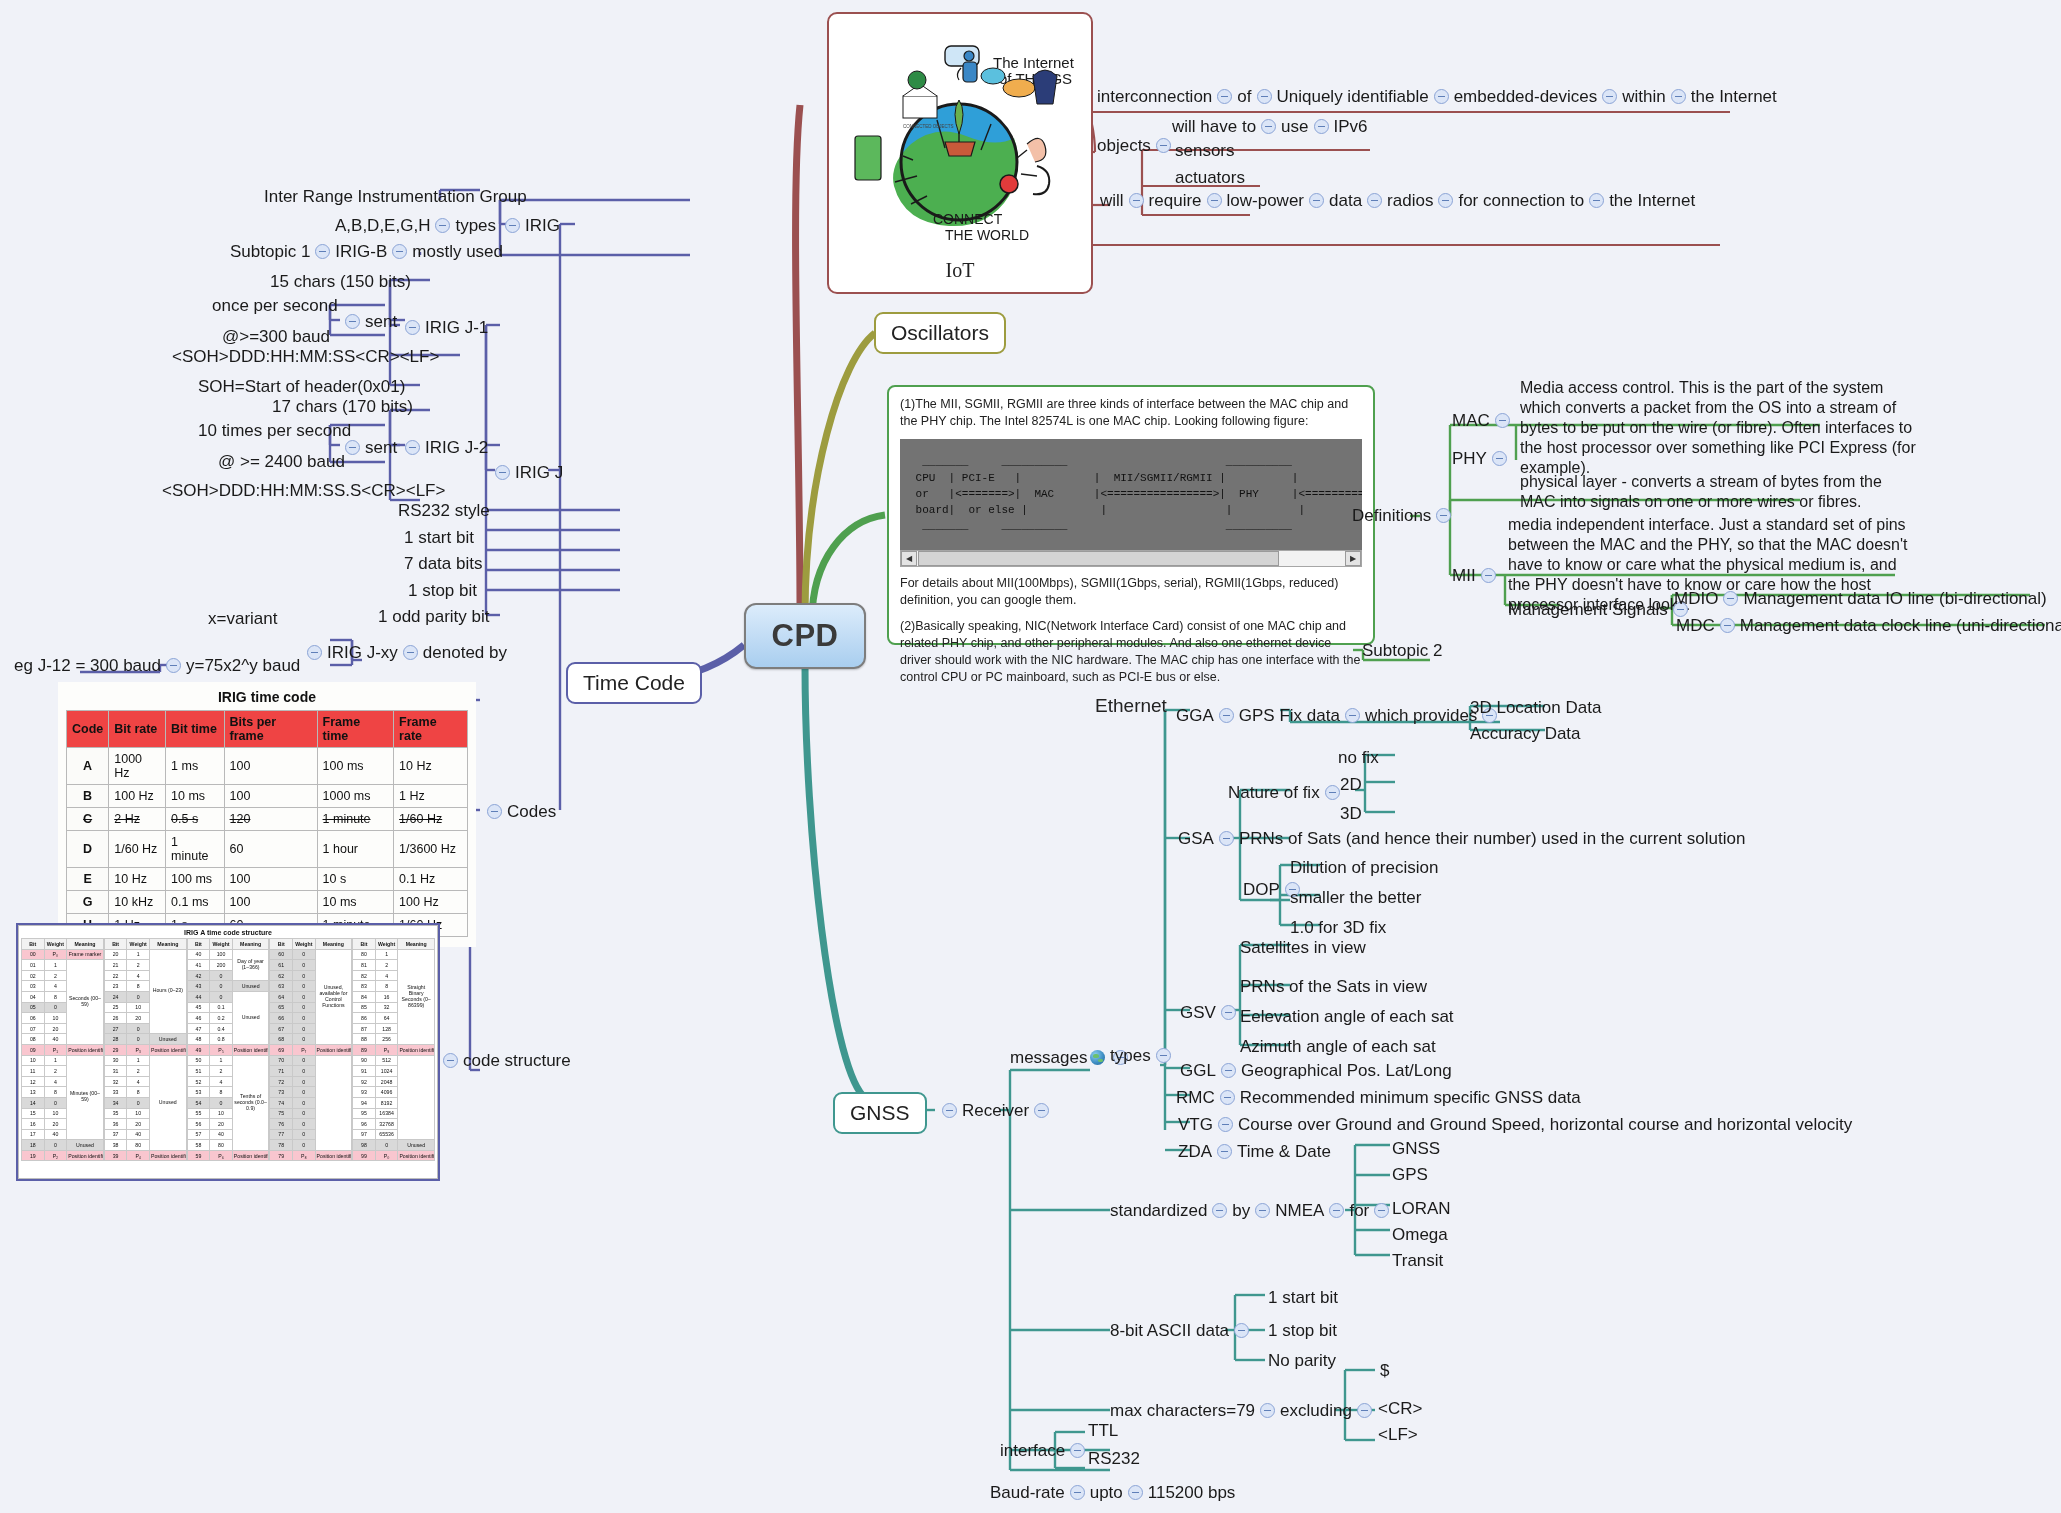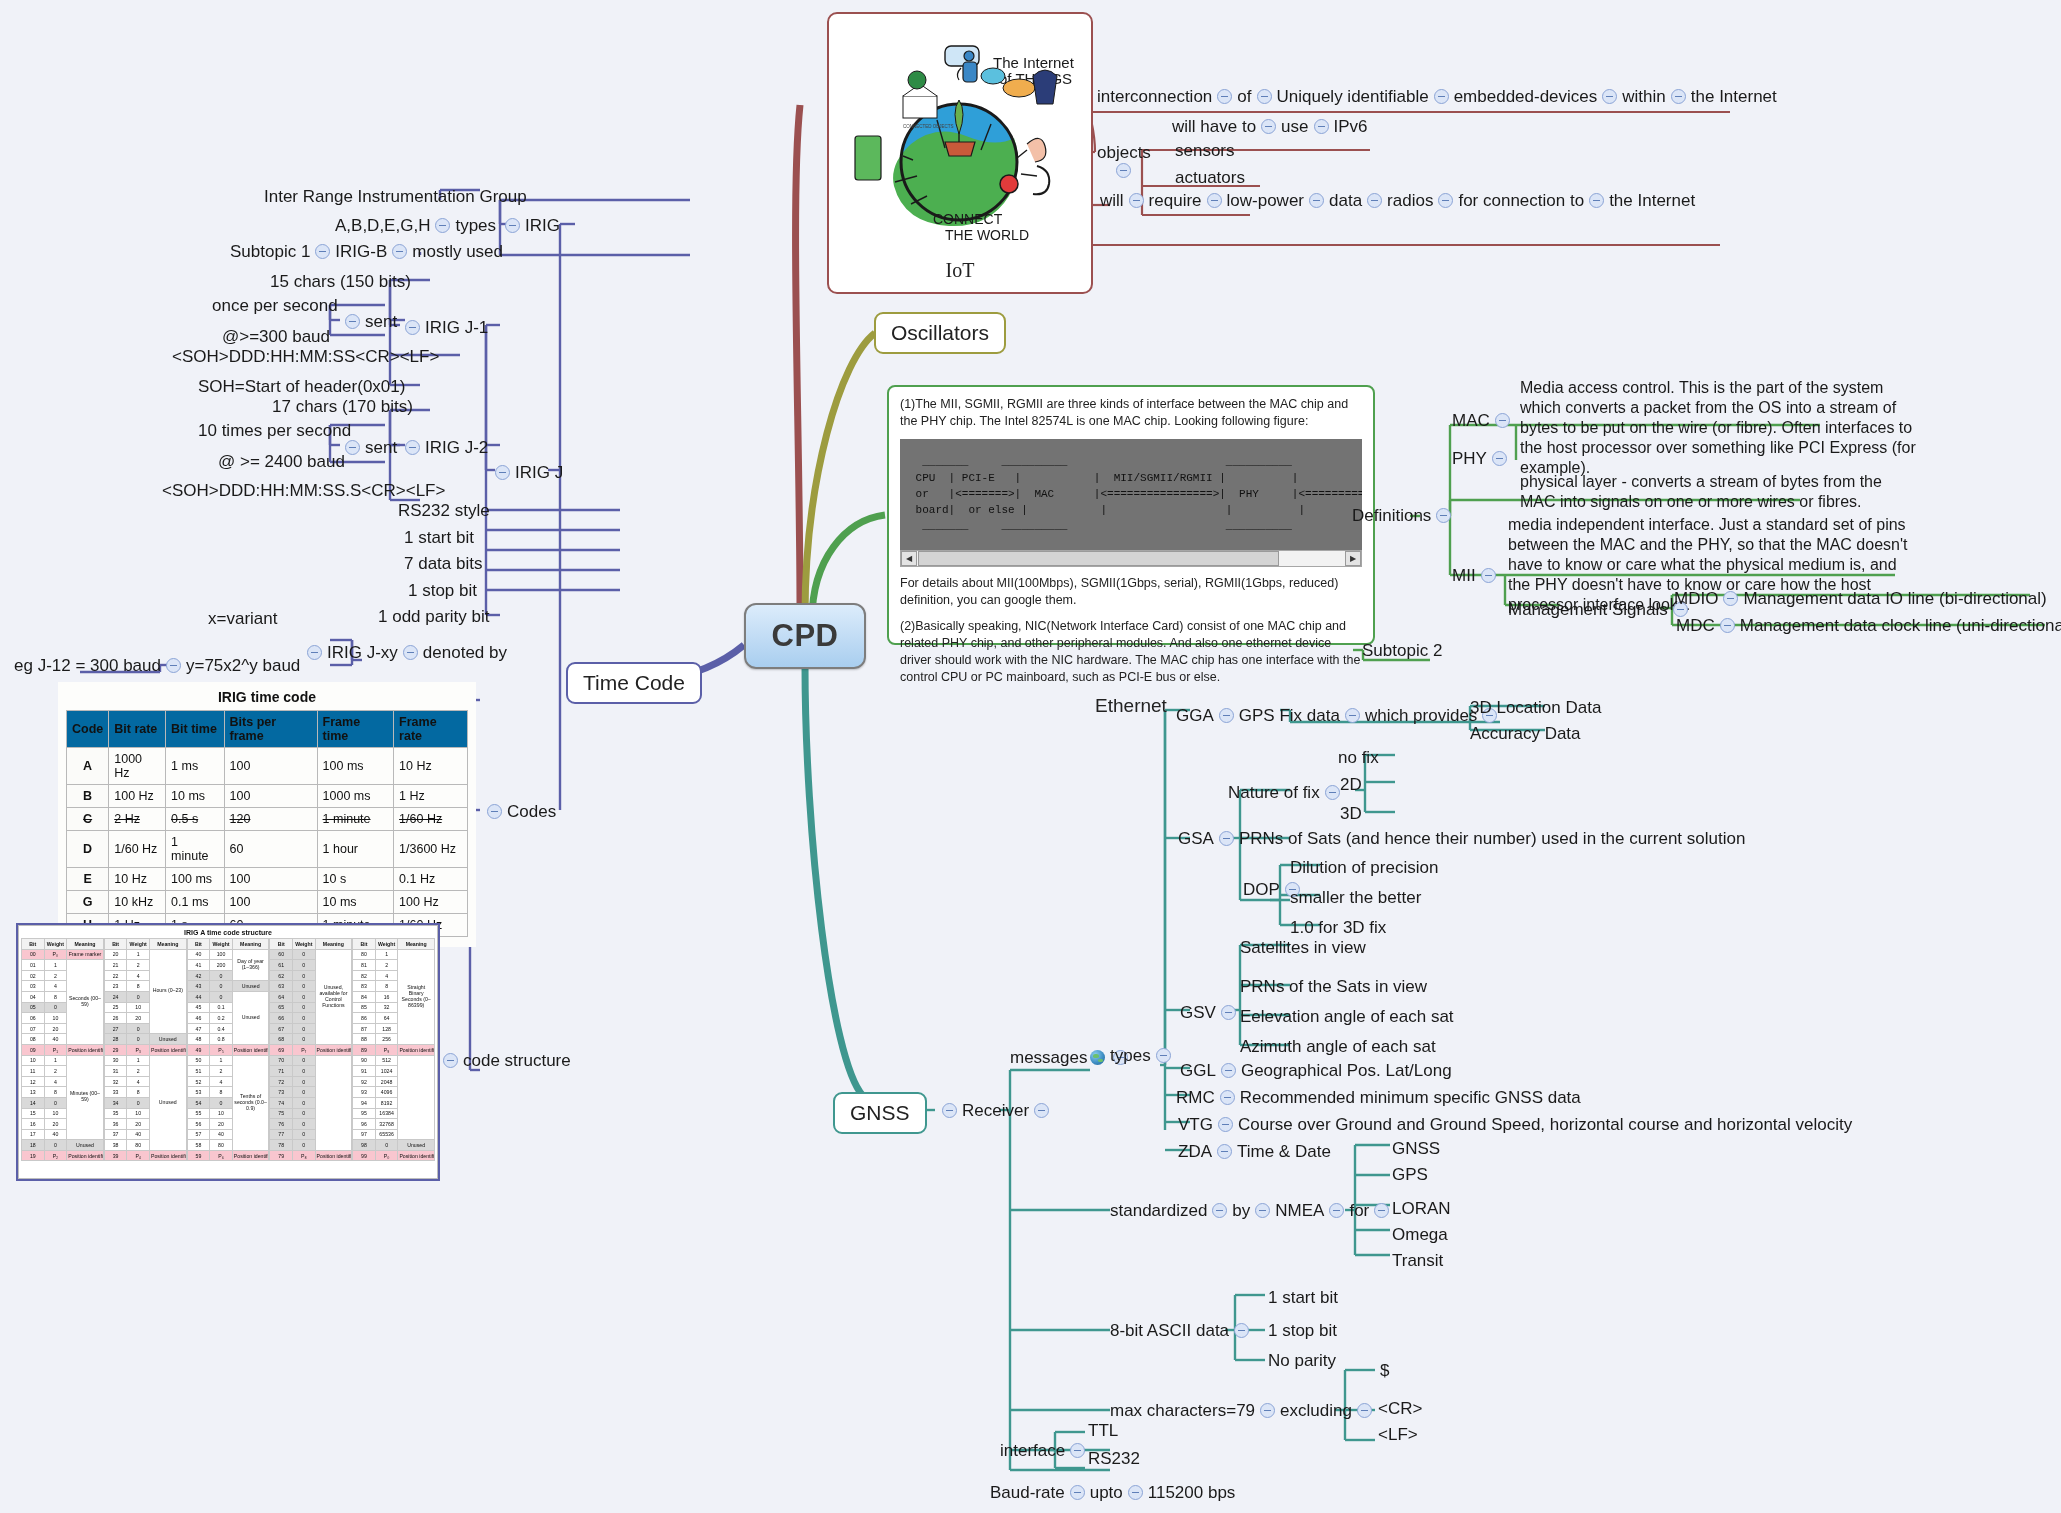--- a/index.html
+++ b/index.html
@@ -63,21 +63,21 @@
   .eth .sbar .thumb{height:13px;background:#d4d4d4;border:1px solid #9a9a9a;flex:0 0 78%;margin:0 1px;}
   .eth .sbar .trail{flex:1;}
   .eth .caption{text-align:center;font-size:19px;color:#222;margin-top:2px;font-family:"Liberation Sans",sans-serif;}
 
   
   .tblcard{position:absolute;background:#fdfdfb;box-sizing:border-box;}
   #irig-time-table{left:58px;top:682px;width:418px;padding:7px 8px 10px 8px;}
   #irig-time-table .ttl{text-align:center;font-weight:bold;font-size:14px;margin-bottom:5px;color:#111;}
   #irig-time-table table{border-collapse:collapse;width:100%;font-size:12.5px;color:#111;}
   #irig-time-table th,#irig-time-table td{border:1px solid #b9b9b9;padding:4px 5px;text-align:left;}
-  #irig-time-table th{background:#0369a1;font-weight:bold;}
+  #irig-time-table th{background:#ef4444;font-weight:bold;}
   #irig-time-table td.code{text-align:center;font-weight:bold;background:#fbfbf9;}
   #irig-time-table tr.strike td{text-decoration:line-through;}
 
   #irig-struct{left:18px;top:925px;width:420px;height:254px;background:#fff;
                border:1px solid #bdbdbd;box-sizing:border-box;padding:2px;overflow:hidden;}
   #irig-struct .ttl{text-align:center;font-weight:bold;font-size:7px;color:#111;margin:1px 0 2px;}
   #irig-struct table{border-collapse:collapse;width:100%;font-size:5.2px;color:#111;table-layout:fixed;}
   #irig-struct th,#irig-struct td{border:1px solid #c9c9c9;padding:0 1px;text-align:center;height:9.6px;
       overflow:hidden;white-space:nowrap;}
   #irig-struct th{background:#f2f2f2;font-weight:bold;font-size:5.2px;}
@@ -354,21 +354,21 @@
   <span class="tog"></span>
   <span>Uniquely identifiable</span>
   <span class="tog"></span>
   <span>embedded-devices</span>
   <span class="tog"></span>
   <span>within</span>
   <span class="tog"></span>
   <span>the Internet</span>
 </div>
 
-<div class="node row" style="left:1097px;top:142px;flex-direction:column;">
+<div class="node row" style="left:1097px;top:135px;">
   <span>objects</span>
   <span class="tog"></span>
 </div>
 <div class="node row" style="left:1172px;top:116px;">
   <span>will have to</span>
   <span class="tog"></span>
   <span>use</span>
   <span class="tog"></span>
   <span>IPv6</span>
 </div>

